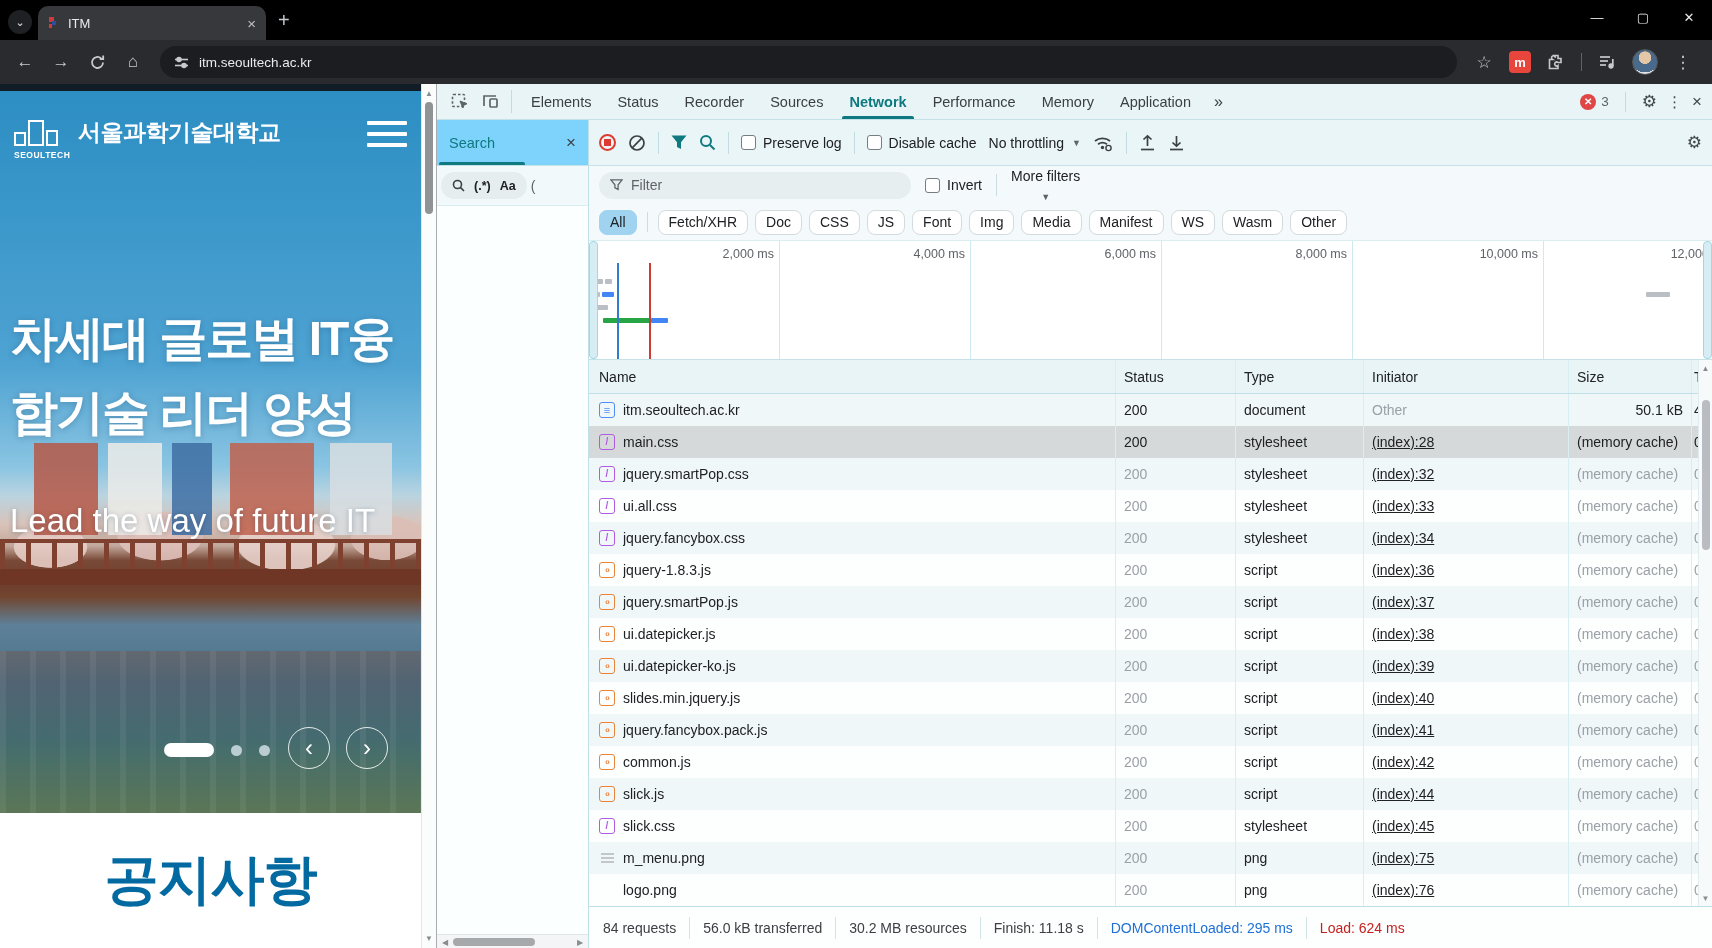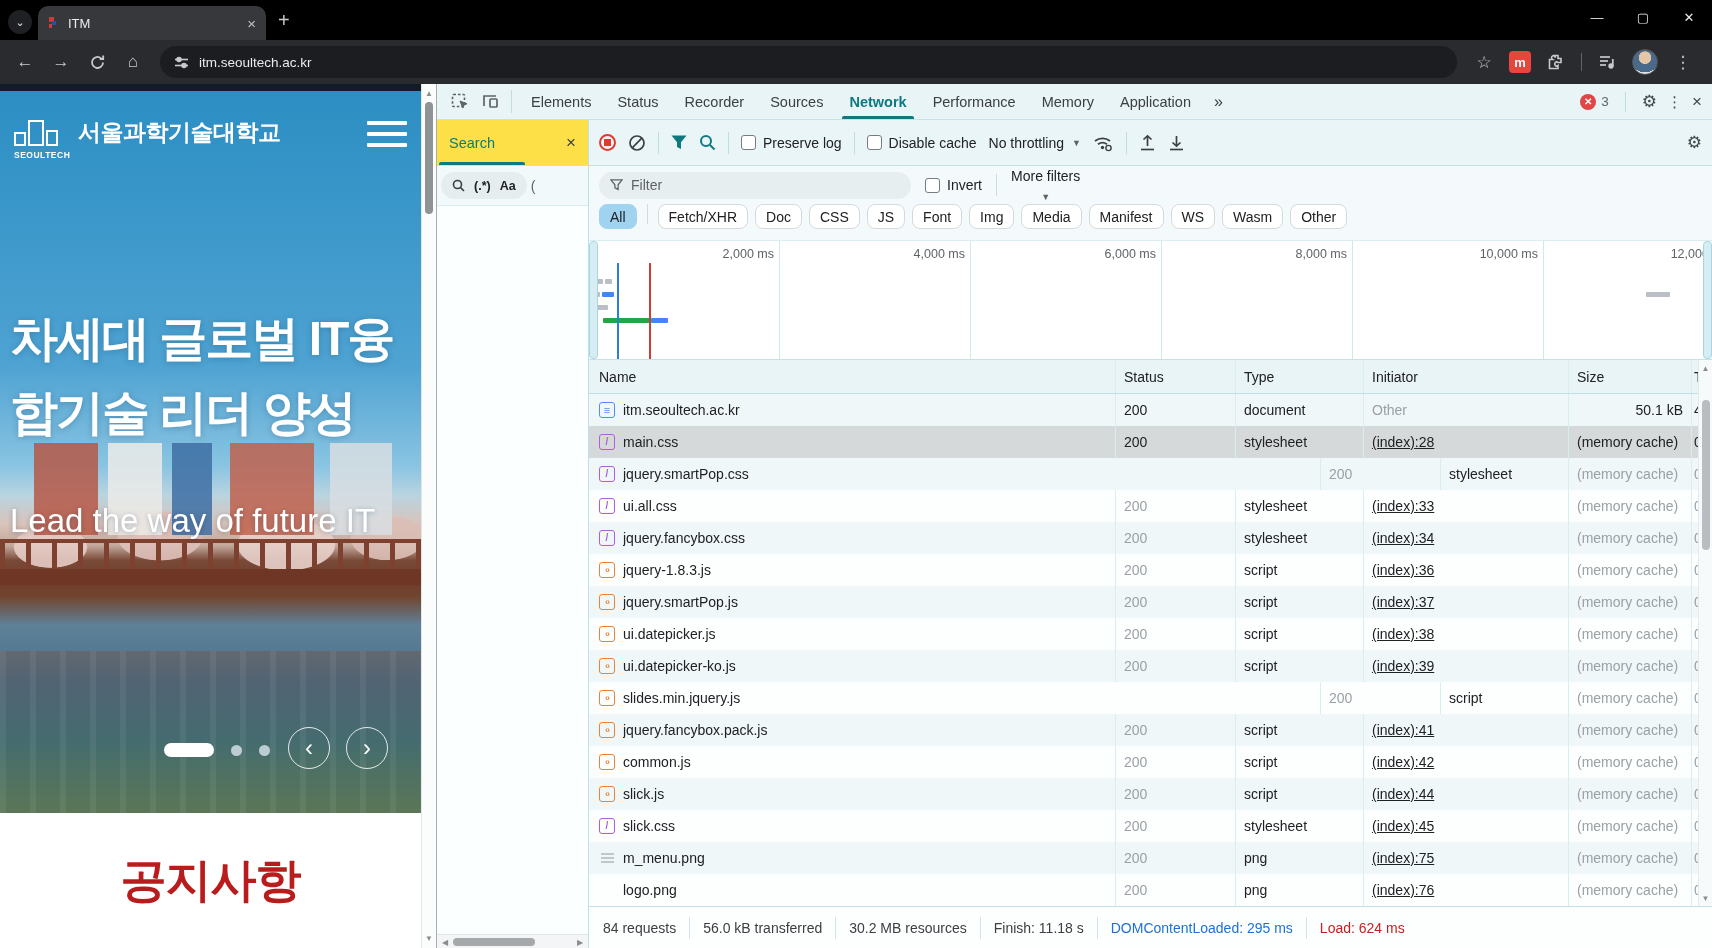--- a/index.html
+++ b/index.html
@@ -70,21 +70,21 @@
   .headline { position:absolute; left:10px; top:216px; color:#fff; font-weight:bold; font-size:48px; letter-spacing:-2px; white-space:nowrap; text-shadow:0 1px 6px rgba(0,40,70,.25); }
   .headline2 { top:290px; }
   .subtitle { position:absolute; left:10px; top:408px; width:400px; color:#fff; font-size:33px; font-weight:300; line-height:1.35; text-shadow:0 1px 5px rgba(0,40,70,.3);}
   .carousel { position:absolute; left:164px; top:652px; display:flex; align-items:center; gap:17px; }
   .c-pill { width:50px; height:14px; border-radius:8px; background:#fff; cursor:pointer; }
   .c-dot { width:11px; height:11px; border-radius:50%; background:rgba(225,238,246,.75); cursor:pointer; }
   .c-arrow { position:absolute; top:636px; width:42px; height:42px; border-radius:50%; border:1.5px solid rgba(255,255,255,.85); color:#fff; display:flex; align-items:center; justify-content:center; font-size:24px; cursor:pointer; }
   .c-prev { left:288px; }
   .c-next { left:346px; }
   .notice { height:135px; background:#fff; display:flex; align-items:center; justify-content:center; }
-  .notice-title { font-size:46px; font-weight:bold; color:#b91c1c; letter-spacing:-1px; }
+  .notice-title { font-size:54px; font-weight:bold; color:#0369a1; letter-spacing:-1px; }
 
   
   .page-scroll { width:15px; background:#fbfcfc; border-left:1px solid #e3e6e8; position:relative; flex:0 0 auto;}
   .ps-arrow { position:absolute; left:0; width:100%; height:15px; color:#8a8d90; font-size:8px; display:flex; align-items:center; justify-content:center; cursor:pointer;}
   .ps-up { top:2px; } .ps-down { bottom:2px; }
   .ps-thumb { position:absolute; left:3px; top:18px; width:8px; height:112px; border-radius:4px; background:#8f9396; cursor:pointer; }
 
   
   .devtools { flex:1; display:flex; flex-direction:column; border-left:1px solid #a9adb0; background:#fbfeff; min-width:0; }
   .dt-tabsbar { height:36px; background:#e8f4f6; border-bottom:1px solid #c4e2e8; display:flex; align-items:stretch; padding-left:8px; }
@@ -98,21 +98,21 @@
   .err-badge { display:flex; align-items:center; gap:5px; cursor:pointer; }
   .err-circle { width:16px; height:16px; border-radius:50%; background:#e04646; color:#fff; font-size:10px; display:flex; align-items:center; justify-content:center; font-weight:bold;}
   .err-count { font-size:13.5px; color:#5f6368; }
   .dt-gear, .dt-kebab, .dt-close { color:#41484d; font-size:17px; cursor:pointer; }
   .dt-kebab { font-size:15px; }
 
   .dt-body { flex:1; display:flex; min-height:0; }
 
   
   .search-panel { width:152px; border-right:1px solid #bfe0e6; display:flex; flex-direction:column; background:#fcffff; flex:0 0 auto;}
-  .sp-header { height:46px; background:#fde047; border-bottom:1px solid #c4e2e8; display:flex; align-items:center; padding:0 12px; position:relative; }
+  .sp-header { height:46px; background:#7dd3fc; border-bottom:1px solid #c4e2e8; display:flex; align-items:center; padding:0 12px; position:relative; }
   .sp-title { color:#0e7a80; font-size:14.5px; }
   .sp-underline { position:absolute; left:2px; bottom:0; width:86px; height:3px; background:#0e7a80; border-radius:2px 2px 0 0;}
   .sp-close { margin-left:auto; color:#3c4043; font-size:17px; cursor:pointer; }
   .sp-searchrow { height:40px; background:#f2f9fa; border-bottom:1px solid #d9eef2; display:flex; align-items:center; padding:0 4px; gap:4px; overflow:hidden;}
   .sp-pill { height:27px; background:#e5edef; border-radius:14px; display:flex; align-items:center; gap:9px; padding:0 11px; }
   .sp-tok { font-size:12.5px; color:#202124; font-weight:bold; white-space:nowrap; cursor:pointer;}
   .sp-overflow { color:#5f6368; font-size:14px; }
   .sp-results { flex:1; background:#fcffff; }
   .sp-hscroll { height:14px; background:#f3f5f6; border-top:1px solid #e0e5e7; position:relative; }
   .hs-arrow { position:absolute; top:0; height:14px; width:12px; color:#8a8d90; font-size:8px; display:flex; align-items:center; justify-content:center; cursor:pointer;}
@@ -132,21 +132,21 @@
   .throttle { display:flex; align-items:center; gap:8px; font-size:14px; color:#202124; cursor:pointer; white-space:nowrap;}
   .caret { font-size:9px; color:#5f6368; }
   .ab-gear-right { margin-left:auto; }
 
   .net-filterbar { height:38px; background:#f4fafb; display:flex; align-items:center; padding:0 10px; gap:14px; }
   .filter-pill { width:312px; height:27px; background:#e7eef0; border-radius:14px; display:flex; align-items:center; gap:8px; padding:0 11px; }
   .filter-ph { color:#5f6368; font-size:14px; }
   .fb-sep { width:1px; height:22px; background:#c9dde2; }
   .morefilters { display:flex; align-items:center; gap:8px; font-size:14px; color:#202124; cursor:pointer;flex-direction:column;}
 
-  .net-chipsbar { height:36px; background:#f4fafb; display:flex; align-items:flex-start; padding:0 10px; gap:7px; }
+  .net-chipsbar { height:36px; background:#f4fafb; display:flex; align-items:center; padding:0 10px; gap:7px; }
   .chip { height:25px; padding:0 10px; border-radius:8px; border:1px solid #d3dbde; background:#fff; font-size:14px; color:#202124; display:flex; align-items:center; cursor:pointer; white-space:nowrap;}
   .chip.active { background:#9fd3ef; border-color:#9fd3ef; }
   .chip-sep { width:1px; height:20px; background:#d3dbde; margin:0 3px; }
 
   .overview { height:120px; background:#fff; border-top:1px solid #daedf1; border-bottom:1px solid #c4e2e8; position:relative; overflow:hidden; display:flex; }
   .ov-section { width:191px; flex:0 0 auto; border-right:1px solid #cdeaf0; position:relative; }
   .ov-label { position:absolute; right:5px; top:6px; font-size:12.5px; color:#5f6368; white-space:nowrap;}
   .ov-bar { position:absolute; border-radius:1px; }
   .ov-vline { position:absolute; top:22px; bottom:0; width:2px; }
   .ov-handle { position:absolute; top:0; bottom:0; width:9px; background:#d6edf3; border:1px solid #a7d6e0; border-radius:4px; }
@@ -551,20 +551,23 @@
                   </div>
                   <div class="td col-time">0.</div>
                 </div>
                 <div class="tr data-row even">
                   <div class="td col-name">
                     <div class="ficon stylesheet">/</div>
                     <div class="name-text">jquery.smartPop.css</div>
                   </div>
                   <div class="td col-status gray">200</div>
                   <div class="td col-type">stylesheet</div>
+                  <div class="td col-init">
+                    <div class="init-link">(index):32</div>
+                  </div>
                   <div class="td col-size gray">
                     <div class="size-text">(memory cache)</div>
                   </div>
                   <div class="td col-time gray">0.</div>
                 </div>
                 <div class="tr data-row">
                   <div class="td col-name">
                     <div class="ficon stylesheet">/</div>
                     <div class="name-text">ui.all.css</div>
                   </div>
@@ -653,20 +656,23 @@
                   </div>
                   <div class="td col-time gray">0.</div>
                 </div>
                 <div class="tr data-row">
                   <div class="td col-name">
                     <div class="ficon script">‹›</div>
                     <div class="name-text">slides.min.jquery.js</div>
                   </div>
                   <div class="td col-status gray">200</div>
                   <div class="td col-type">script</div>
+                  <div class="td col-init">
+                    <div class="init-link">(index):40</div>
+                  </div>
                   <div class="td col-size gray">
                     <div class="size-text">(memory cache)</div>
                   </div>
                   <div class="td col-time gray">0.</div>
                 </div>
                 <div class="tr data-row even">
                   <div class="td col-name">
                     <div class="ficon script">‹›</div>
                     <div class="name-text">jquery.fancybox.pack.js</div>
                   </div>

